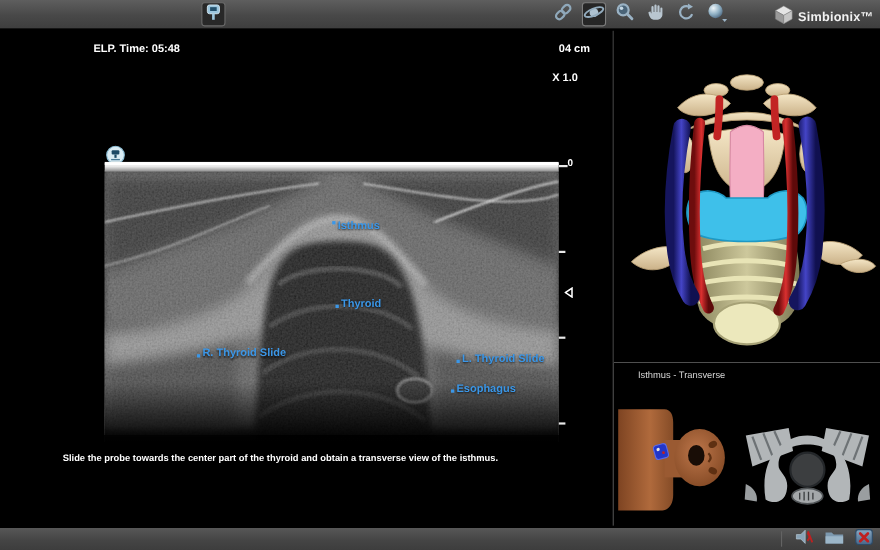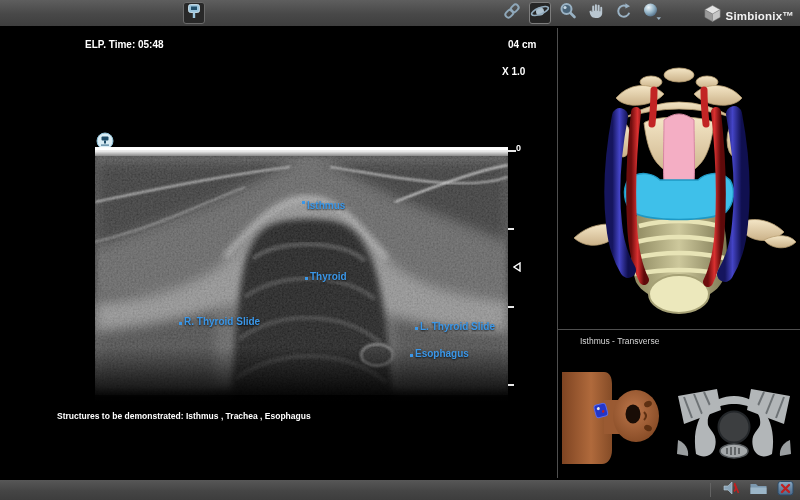--- a/index.html
+++ b/index.html
@@ -242,21 +242,21 @@
       <div class="us-label lbl-llobe">
         <span class="dot"></span>
         <span>L. Thyroid Slide</span>
       </div>
       <div class="us-label lbl-esoph">
         <span class="dot"></span>
         <span>Esophagus</span>
       </div>
 
       <div class="instructions">
-        <div>Structures to be demonstrated: Isthmus , Trachea , Esophagus</div>
+        <div>Slide the probe towards the center part of the thyroid and obtain a transverse view of the isthmus.</div>
       </div>
     </div>
 
     <div class="right-pane">
 
       <div class="view3d">
         <svg width="242" height="301" viewBox="0 0 242 301">
           <defs>
             <linearGradient id="jug" x1="0" x2="1" y1="0" y2="0">
               <stop offset="0" stop-color="#15155e"></stop>

